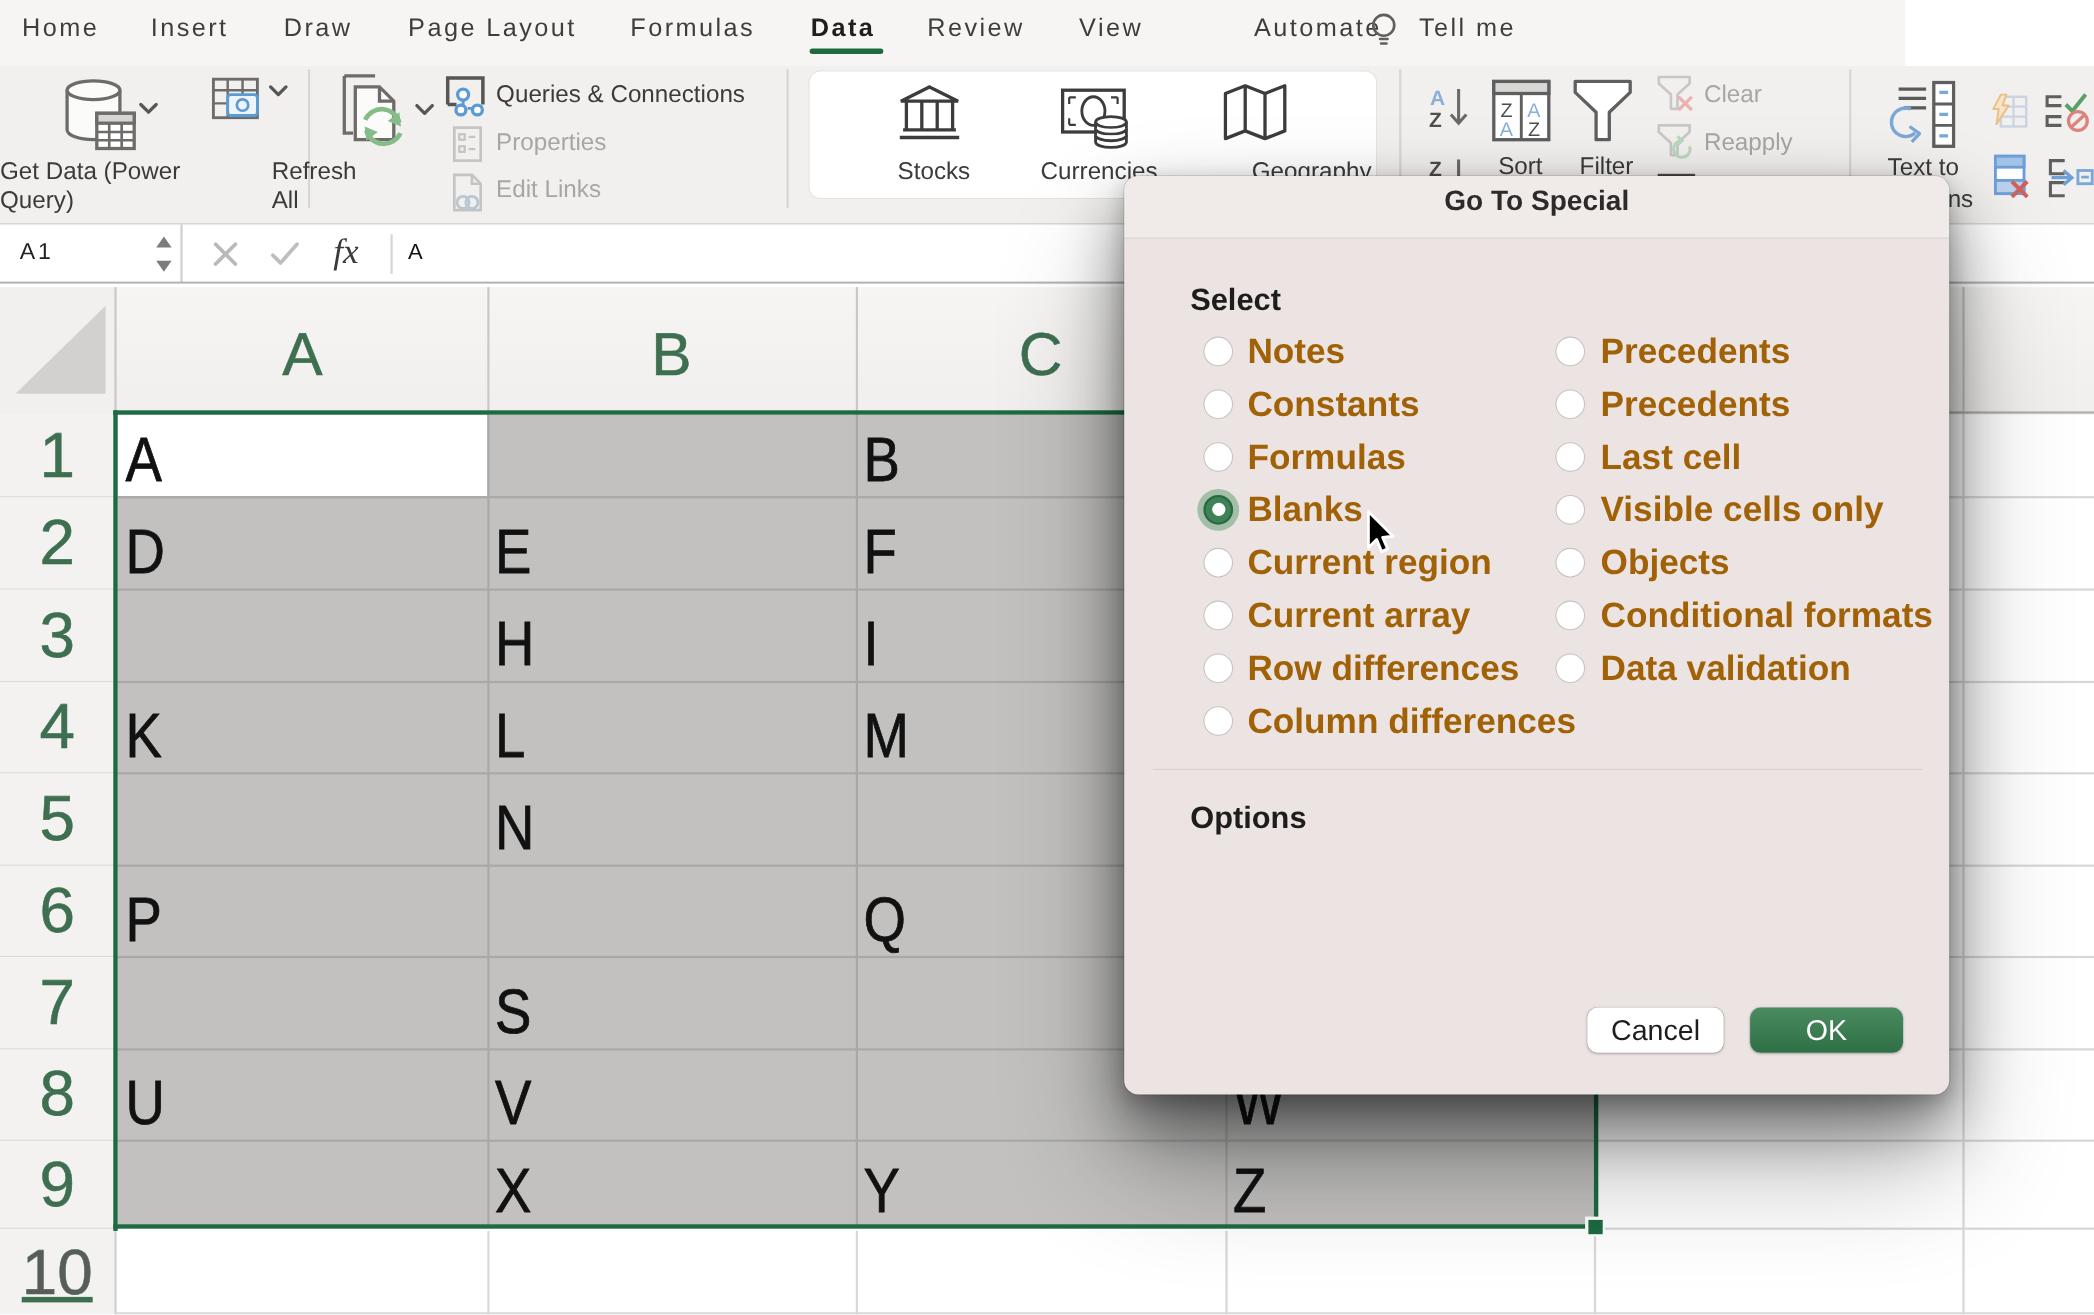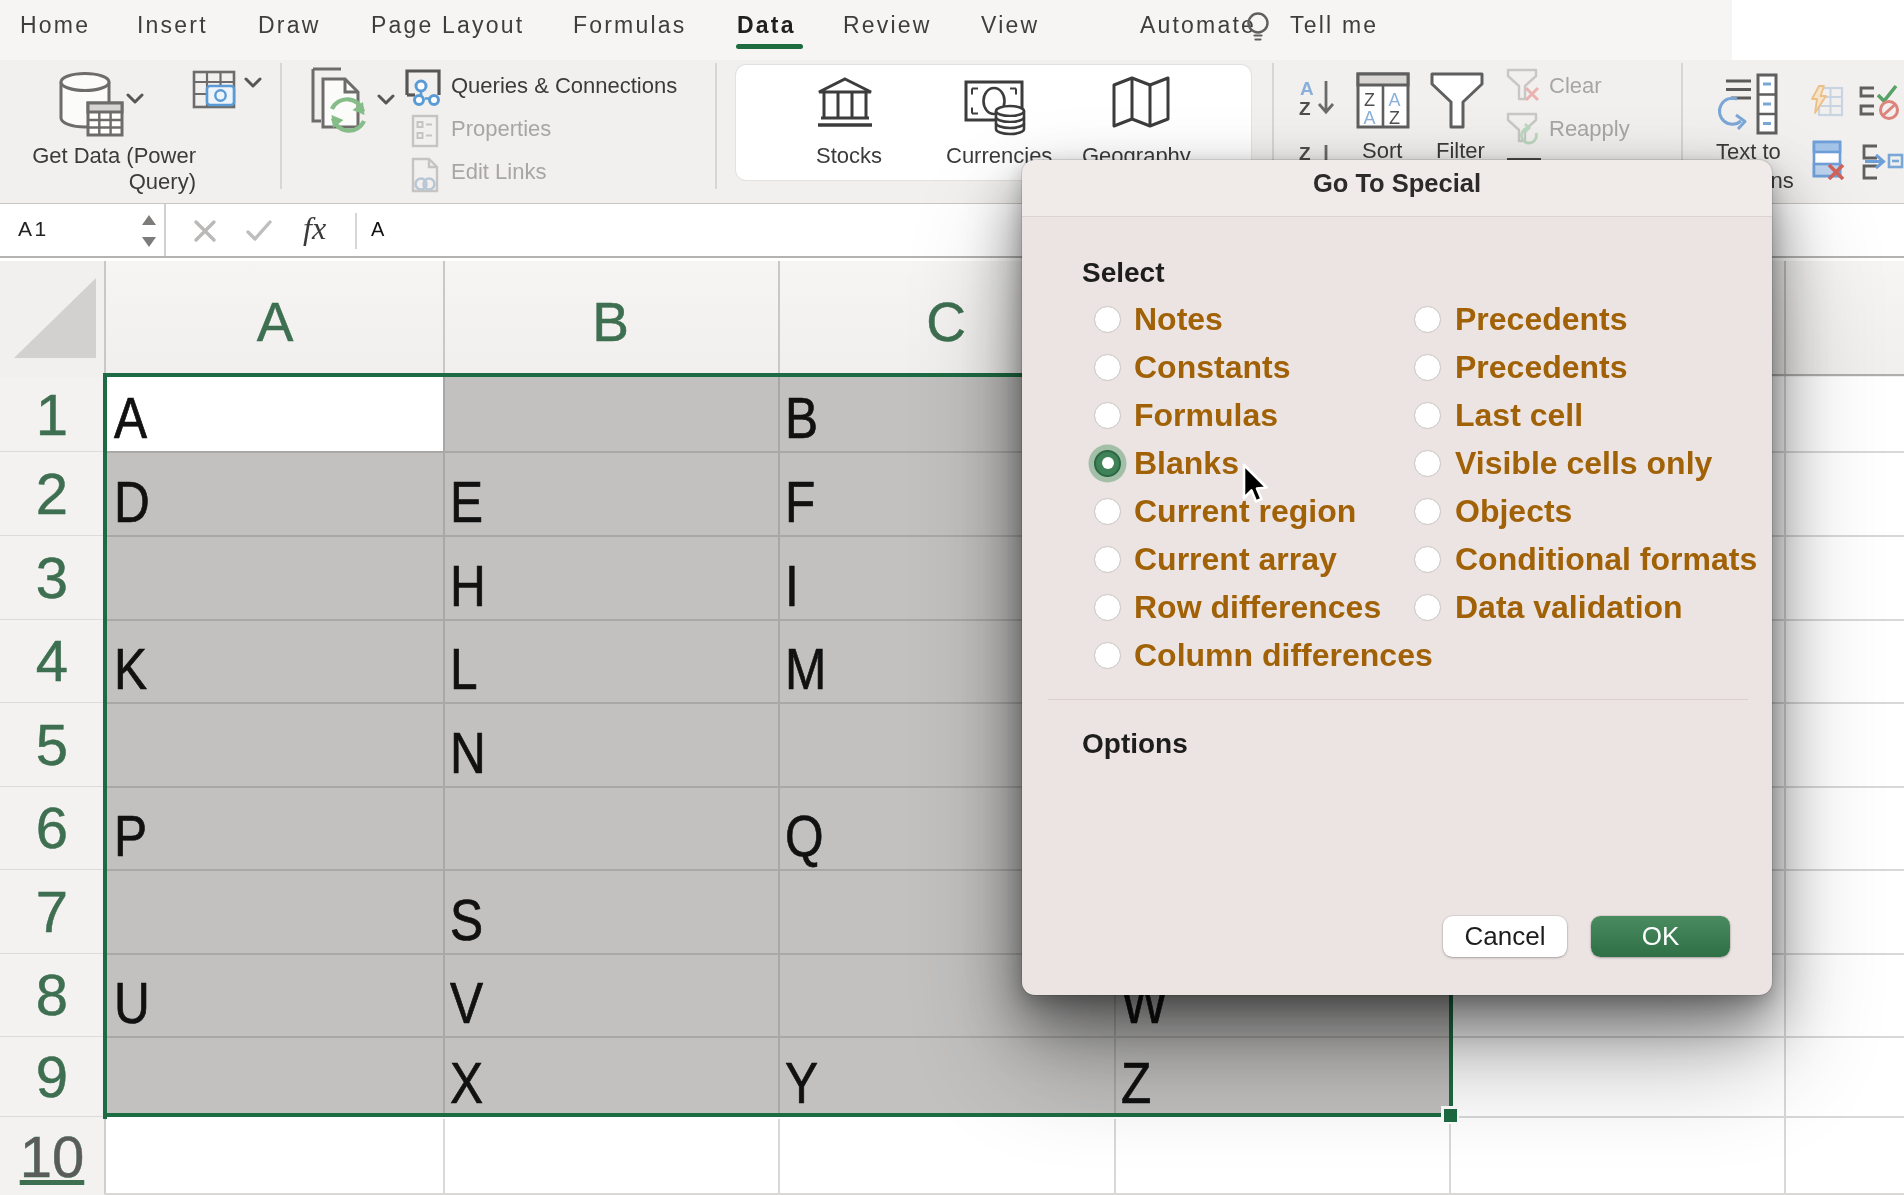--- a/index.html
+++ b/index.html
@@ -7,21 +7,21 @@
         font-family:"Liberation Sans",sans-serif;background:#ffffff;}
   .abs{position:absolute;}
   
   #tabbar{left:0;top:0;width:1732px;height:60px;background:#f6f5f4;}
   .tab{position:absolute;top:11px;font-size:23px;letter-spacing:2.2px;color:#3e3e3e;line-height:28px;white-space:nowrap;}
   .tab.sel{font-weight:bold;color:#1f1f1f;}
   #dataline{position:absolute;left:736px;top:44px;width:67px;height:5px;background:#1e6b40;border-radius:2.5px;}
   
   #ribbon{left:0;top:60px;width:1904px;height:143px;background:#f1f0ef;}
   .rsep{position:absolute;top:3px;width:2px;height:126px;background:#d8d6d4;}
-  .rlab{position:absolute;font-size:22px;color:#3b3b3b;line-height:26px;text-align:right;white-space:nowrap;}
+  .rlab{position:absolute;font-size:22px;color:#3b3b3b;line-height:26px;text-align:left;white-space:nowrap;}
   .rlab2{position:absolute;font-size:22px;color:#3b3b3b;line-height:22px;white-space:nowrap;}
   .gray{color:#a8a6a4;}
   
   #fbar{left:0;top:203px;width:1904px;height:53px;background:#ffffff;border-top:1px solid #c9c7c5;}
   #fbar .nbox{position:absolute;left:0;top:0;width:164px;height:53px;border-right:2px solid #d2d0ce;}
   #fbarline{left:0;top:256px;width:1904px;height:2px;background:#b5b3b2;}
   
   .hline{position:absolute;background:#d9d8d7;height:2px;}
   .vline{position:absolute;background:#d9d8d7;width:2px;}
   .shline{position:absolute;background:#a9a8a7;height:2px;}
@@ -101,20 +101,21 @@
         <path d="M58,55 a16.5,16.5 0 0 1 -31,-2.5"></path>
       </g>
       <g fill="#85bc88">
         <path d="M57,36 l1.5,13 -12,-5 z"></path>
         <path d="M27,62 l-1.5,-13 12,5 z"></path>
       </g>
     </svg>
     <svg class="abs" style="left:377px;top:34px" width="18" height="12" viewBox="0 0 18 12">
       <path d="M2,2 L9,9 L16,2" fill="none" stroke="#565656" stroke-width="3" stroke-linecap="round" stroke-linejoin="round"></path>
     </svg>
+    <div class="rlab" style="left:247px;top:83px;width:196px">Refresh<br>All</div>
 
     <svg class="abs" style="left:405px;top:9px" width="40" height="38" viewBox="0 0 40 38">
       <path d="M2,26 v-24 h32 v24" fill="none" stroke="#565655" stroke-width="3.2"></path>
       <path d="M2,26 h8" stroke="#565655" stroke-width="3.2"></path>
       <g fill="#ffffff" stroke="#5b9bd5" stroke-width="3">
         <circle cx="16" cy="17" r="5"></circle>
         <circle cx="14" cy="31" r="4.5"></circle>
         <circle cx="29" cy="31" r="4.5"></circle>
       </g>
       <path d="M16,22 v5 M20,29.5 h5" stroke="#5b9bd5" stroke-width="2.6"></path>
@@ -161,21 +162,21 @@
         <path d="M32,37 c0,2.8 6.3,5 14,5 s14,-2.2 14,-5"></path>
         <path d="M32,43 c0,2.8 6.3,5 14,5 s14,-2.2 14,-5"></path>
       </g>
     </svg>
     <div class="rlab2" style="left:946px;top:85px">Currencies</div>
 
     <svg class="abs" style="left:1112px;top:16px" width="58" height="52" viewBox="0 0 58 52">
       <path d="M2,9 L20,2 L38,9 L56,2 V43 L38,50 L20,43 L2,50 Z" fill="#ffffff" stroke="#3c3c3c" stroke-width="3" stroke-linejoin="round"></path>
       <path d="M20,2 V43 M38,9 V50" stroke="#3c3c3c" stroke-width="3"></path>
     </svg>
-    <div class="rlab2" style="left:1082px;top:85px">Geography</div>
+    <div class="rlab2" style="left:1138px;top:85px">Geography</div>
 
     <div class="rsep" style="left:1272px"></div>
 
     <svg class="abs" style="left:1297px;top:18px" width="40" height="40" viewBox="0 0 40 40">
       <text x="3" y="17" font-size="19" font-weight="bold" fill="#8ab0d9" font-family="Liberation Sans">A</text>
       <text x="2" y="37" font-size="19" font-weight="bold" fill="#4e4e4e" font-family="Liberation Sans">Z</text>
       <path d="M29,3 V32 M22,26 L29,34 L36,26" fill="none" stroke="#6a6a6a" stroke-width="2.8"></path>
     </svg>
 
     <svg class="abs" style="left:1297px;top:82px" width="40" height="21" viewBox="0 0 40 21">

